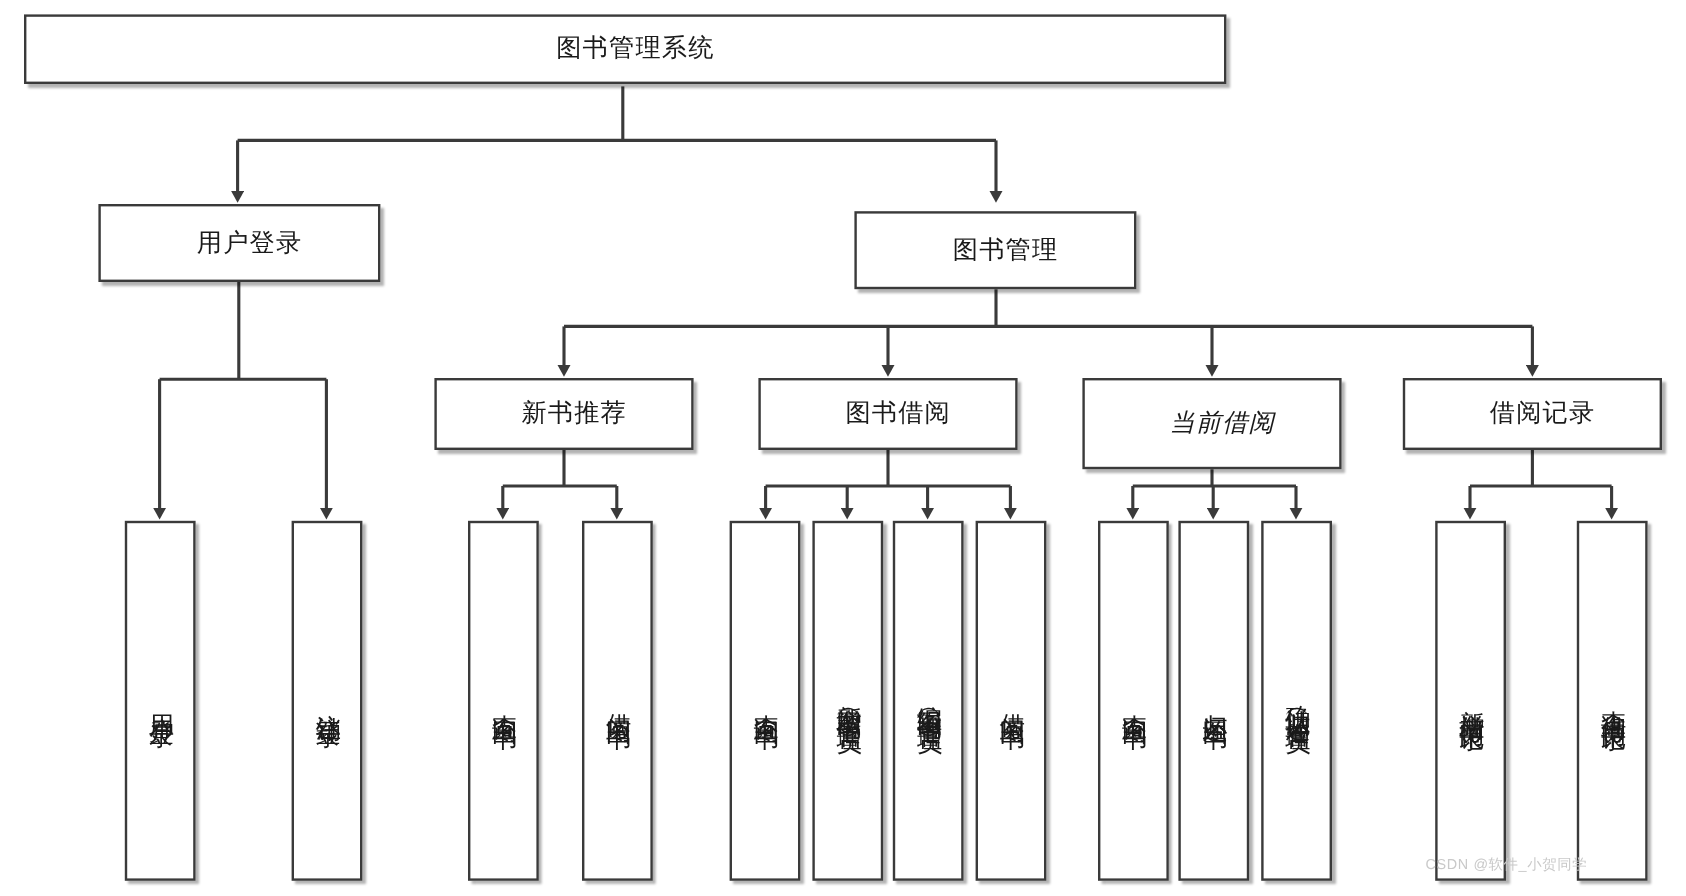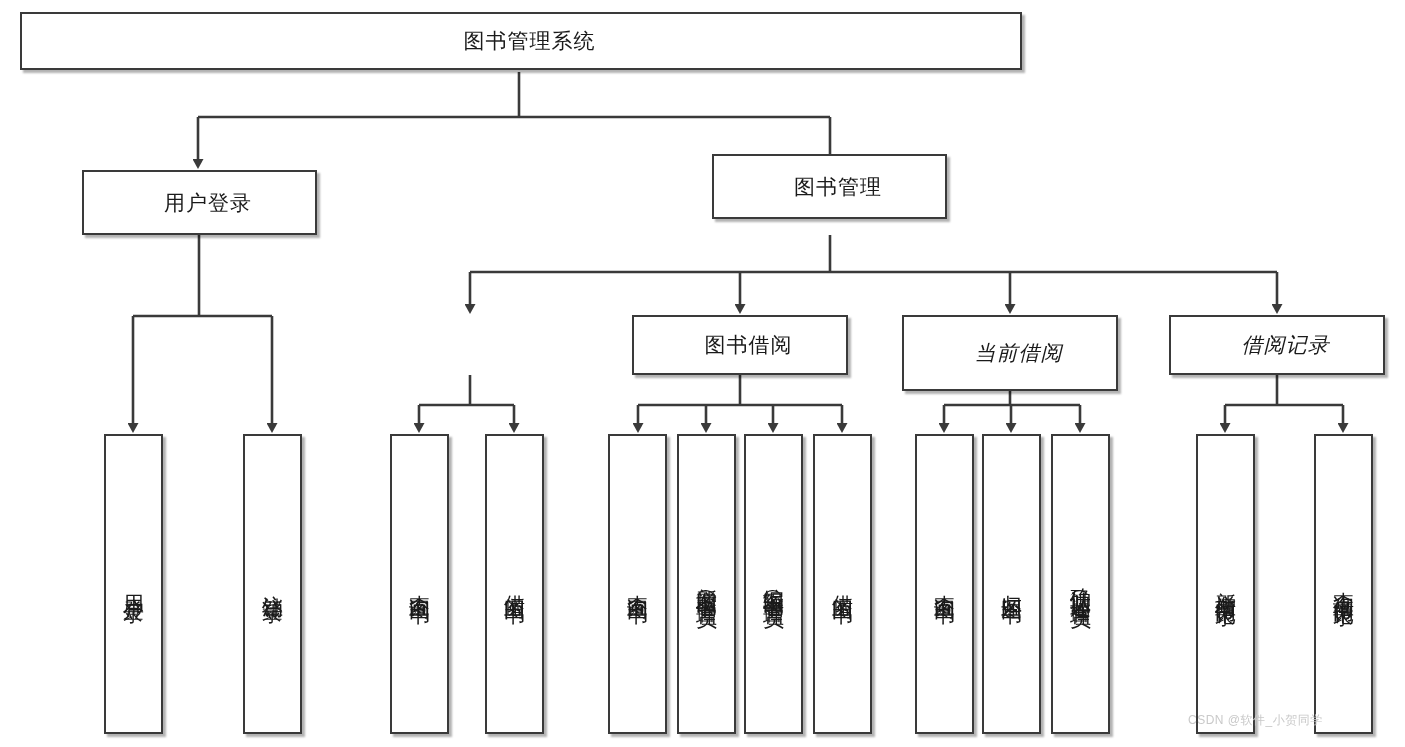--- a/index.html
+++ b/index.html
@@ -120,25 +120,26 @@
       <path d="M1277,375 L1277,405"></path>
       <path d="M1225,405 L1343,405"></path>
       <path d="M1225,405 L1225,424" marker-end="url(#arrow)"></path>
       <path d="M1343,405 L1343,424" marker-end="url(#arrow)"></path>
     </g>
   </svg>
 
   <div class="node h" style="left:20px; top:12px; width:1002px; height:58px;">图书管理系统</div>
 
   <div class="node h" style="left:82px; top:170px; width:235px; height:65px;">用户登录</div>
-  <div class="node h" style="left:712px; top:154px; width:235px; height:65px;">图书管理</div>
+  <div class="node h" style="left:712px; top:176px; width:235px; height:65px;">图书管理</div>
 
+  <div class="node h" style="left:362px; top:315px; width:216px; height:60px;">新书推荐</div>
   <div class="node h" style="left:632px; top:315px; width:216px; height:60px;">图书借阅</div>
   <div class="node h" style="left:902px; top:315px; width:216px; height:76px;font-style:italic;">当前借阅</div>
-  <div class="node h" style="left:1169px; top:315px; width:216px; height:60px;font-style:italic;">借阅记录</div>
+  <div class="node h" style="left:1169px; top:315px; width:216px; height:60px;">借阅记录</div>
 
   <div class="node v" style="left:104px; top:434px; width:59px; height:300px;">
     <span class="vtxt">用户登录</span>
   </div>
   <div class="node v" style="left:243px; top:434px; width:59px; height:300px;">
     <span class="vtxt">注销登录</span>
   </div>
 
   <div class="node v" style="left:390px; top:434px; width:59px; height:300px;">
     <span class="vtxt">查询图书</span>

